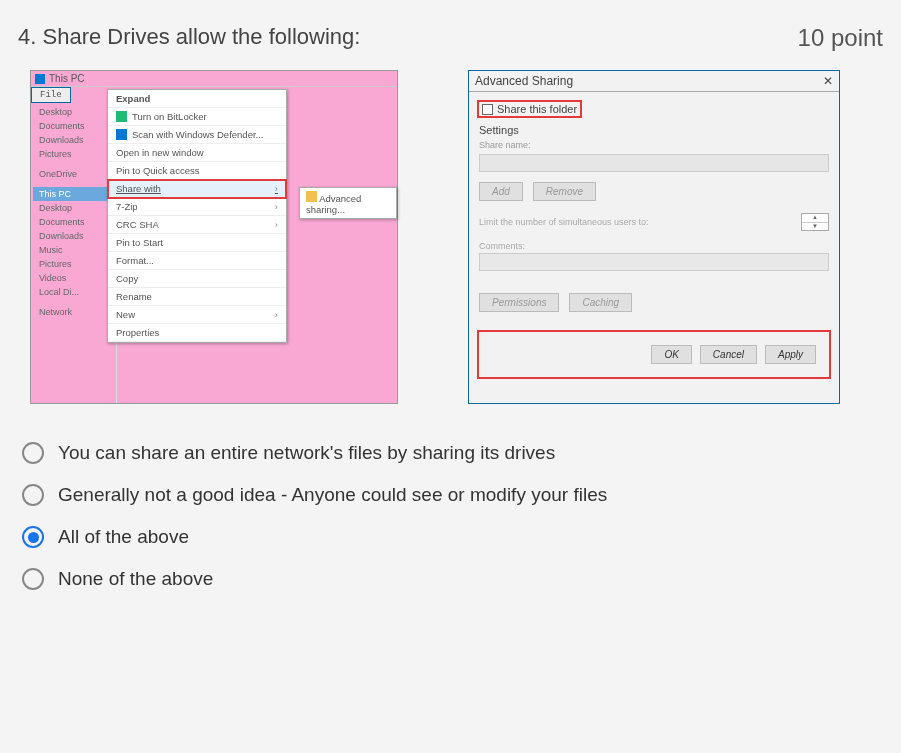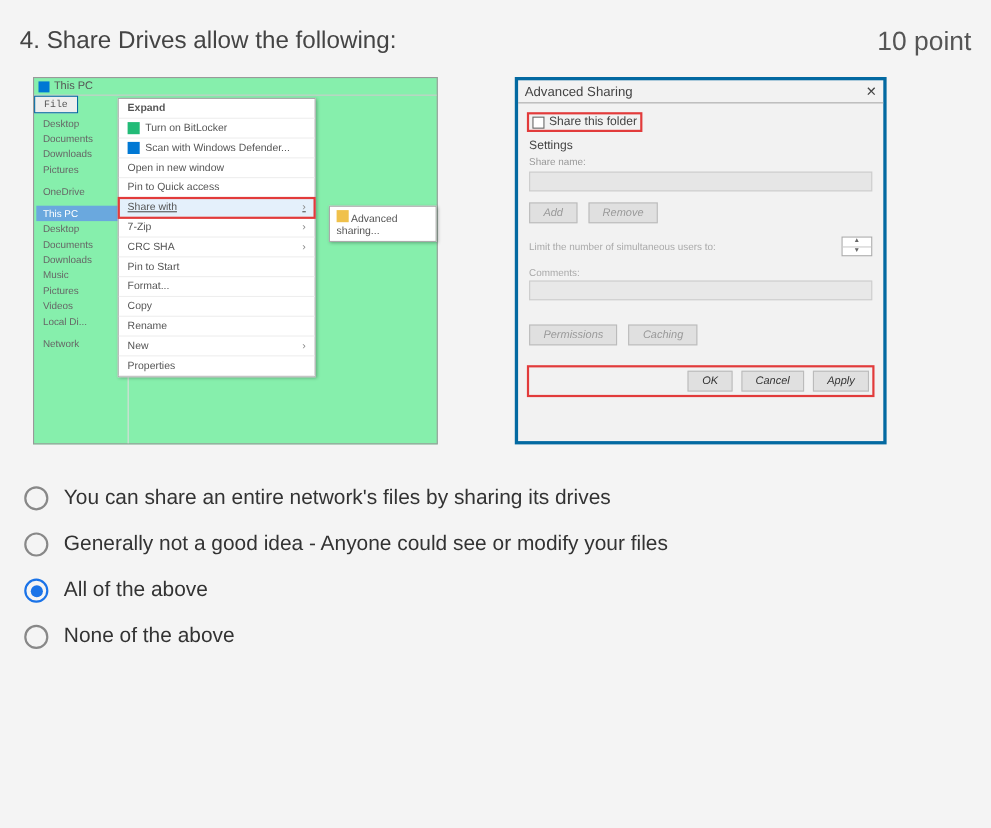--- a/index.html
+++ b/index.html
@@ -1,55 +1,55 @@
 <!DOCTYPE html>
 <html><head>
 <meta charset="utf-8">
 <style>
   * { box-sizing: border-box; font-family: Arial, sans-serif; }
   body { margin: 0; padding: 24px 18px; width: 901px; background: #f4f4f4; color: #333; }
   .question-header { display: flex; justify-content: space-between; align-items: flex-start; margin-bottom: 18px; }
   .question-text { font-size: 22px; color: #444; }
   .points { font-size: 24px; color: #555; }
   .screenshots { display: flex; gap: 70px; margin-bottom: 28px; padding-left: 12px; }
-  .win-explorer { width: 368px; background: #86efac; border: 1px solid #999; font-size: 10px; color: #555; position: relative; }
+  .win-explorer { width: 368px; background: #f9a8d4; border: 1px solid #999; font-size: 10px; color: #555; position: relative; }
   .we-title { padding: 2px 4px; border-bottom: 1px solid #ccc; display: flex; gap: 4px; align-items: center; }
   .we-title .sq { width: 10px; height: 10px; background: #0078d4; }
   .we-tabs { display:flex; }
   .we-tabs .tab { padding: 2px 8px; border: 1px solid #0369a1; background: #eee; font-size:9px;font-family:Liberation Mono, monospace; }
   .we-body { display: flex; height: 300px; }
   .we-sidebar { width: 86px; border-right: 1px solid #ddd; padding: 2px 2px; font-size: 9px; color: #666; }
   .we-sidebar .item { padding: 2px 0 2px 6px; white-space: nowrap; overflow:hidden; }
   .we-sidebar .item.sel { background: #6aa8de; color: #fff; }
   .we-sidebar .sep { height: 6px; }
   .we-context { position: absolute; left: 76px; top: 18px; width: 180px; background: #fff; border: 1px solid #aaa; box-shadow: 1px 1px 3px rgba(0,0,0,0.3); z-index: 2; }
   .we-context .row { padding: 3px 8px; border-bottom: 1px solid #eee; display:flex; align-items:center; gap:5px; font-size: 9.5px; }
   .we-context .row.hi { background: #e4f0fb; outline: 2px solid #e23b3b; outline-offset: -1px; position: relative; text-decoration: underline; }
   .we-context .arrow { margin-left:auto; color:#888; }
   .we-sub { position: absolute; left: 268px; top: 116px; background:#fff; border:1px solid #aaa; padding:3px 6px; font-size:9.5px; box-shadow:1px 1px 3px rgba(0,0,0,0.3); z-index:3; }
   .ico { width:11px; height:11px; display:inline-block; background:#0078d4; }
   .ico.shield { background:#2b7; }
   .ico.folder { background:#f0c14b; }
-  .adv-share { width: 338px; background: #f2f2f2; border: 3px solid #0369a1; position: relative; font-size: 11px; color:#444; }
+  .adv-share { width: 372px; background: #f2f2f2; border: 1px solid #0369a1; position: relative; font-size: 11px; color:#444; }
   .adv-title { padding: 3px 6px; border-bottom: 1px solid #aaa; font-size: 12px; display:flex; justify-content:space-between; }
   .adv-body { padding: 10px 10px 8px 10px; }
   .chk-row { display:flex; align-items:flex-end; gap:4px; outline: 2px solid #e23b3b; padding: 1px 3px; width: fit-content; }
   .chk { width:11px; height:11px; border:1px solid #666; background:#fff; }
   .settings-label { margin-top: 8px; font-size: 11px; }
   .share-lbl { font-size: 9px; color:#999; margin-top:4px; }
   .txtbox { width: 100%; height: 18px; background: #e6e6e6; border:1px solid #ccc; margin-top: 4px; }
   .btnrow { display:flex; gap:10px; margin-top:10px; }
   .btn-gray { padding: 3px 12px; background:#e0e0e0; border:1px solid #bbb; color:#999; font-size:10px;font-style:italic; }
   .limit-row { margin-top: 12px; font-size:9px; color:#aaa; display:flex; align-items:center; justify-content:space-between; }
   .stepper { width:28px; height:18px; border:1px solid #aaa; background:#fff; display:flex; flex-direction:column; }
   .stepper div { flex:1; text-align:center; font-size:6px; line-height:7px; color:#666; border-bottom:1px solid #ccc; }
   .comments-lbl { margin-top:10px; font-size:9px; color:#aaa; }
   .comments-box { width:100%; height:18px; background:#e8e8e8; border:1px solid #ccc; margin-top:2px; }
   .perm-row { margin-top: 22px; display:flex; gap:10px; }
-  .footer-row { margin-top: 20px; display:flex; justify-content:flex-end; gap:8px; outline:2px solid #e23b3b; padding:3px; }
+  .footer-row { margin-top: 20px; display:flex; justify-content:flex-end; gap:8px; outline:2px solid #e23b3b; padding:13px; }
   .footer-row .btn-gray { color:#333; }
   .options { margin-top: 6px; }
   .opt { display:flex; align-items:center; gap:14px; padding: 10px 0 10px 4px; font-size: 19px; color:#333; }
   .radio { width:22px; height:22px; border:2px solid #888; border-radius:50%; display:flex; align-items:center; justify-content:center; flex-shrink:0; }
   .radio.sel { border-color:#1a73e8; }
   .radio.sel::after { content:""; width:11px; height:11px; background:#1a73e8; border-radius:50%; }
   .close-x { cursor:default; }
 </style>
 </head>
 <body>

